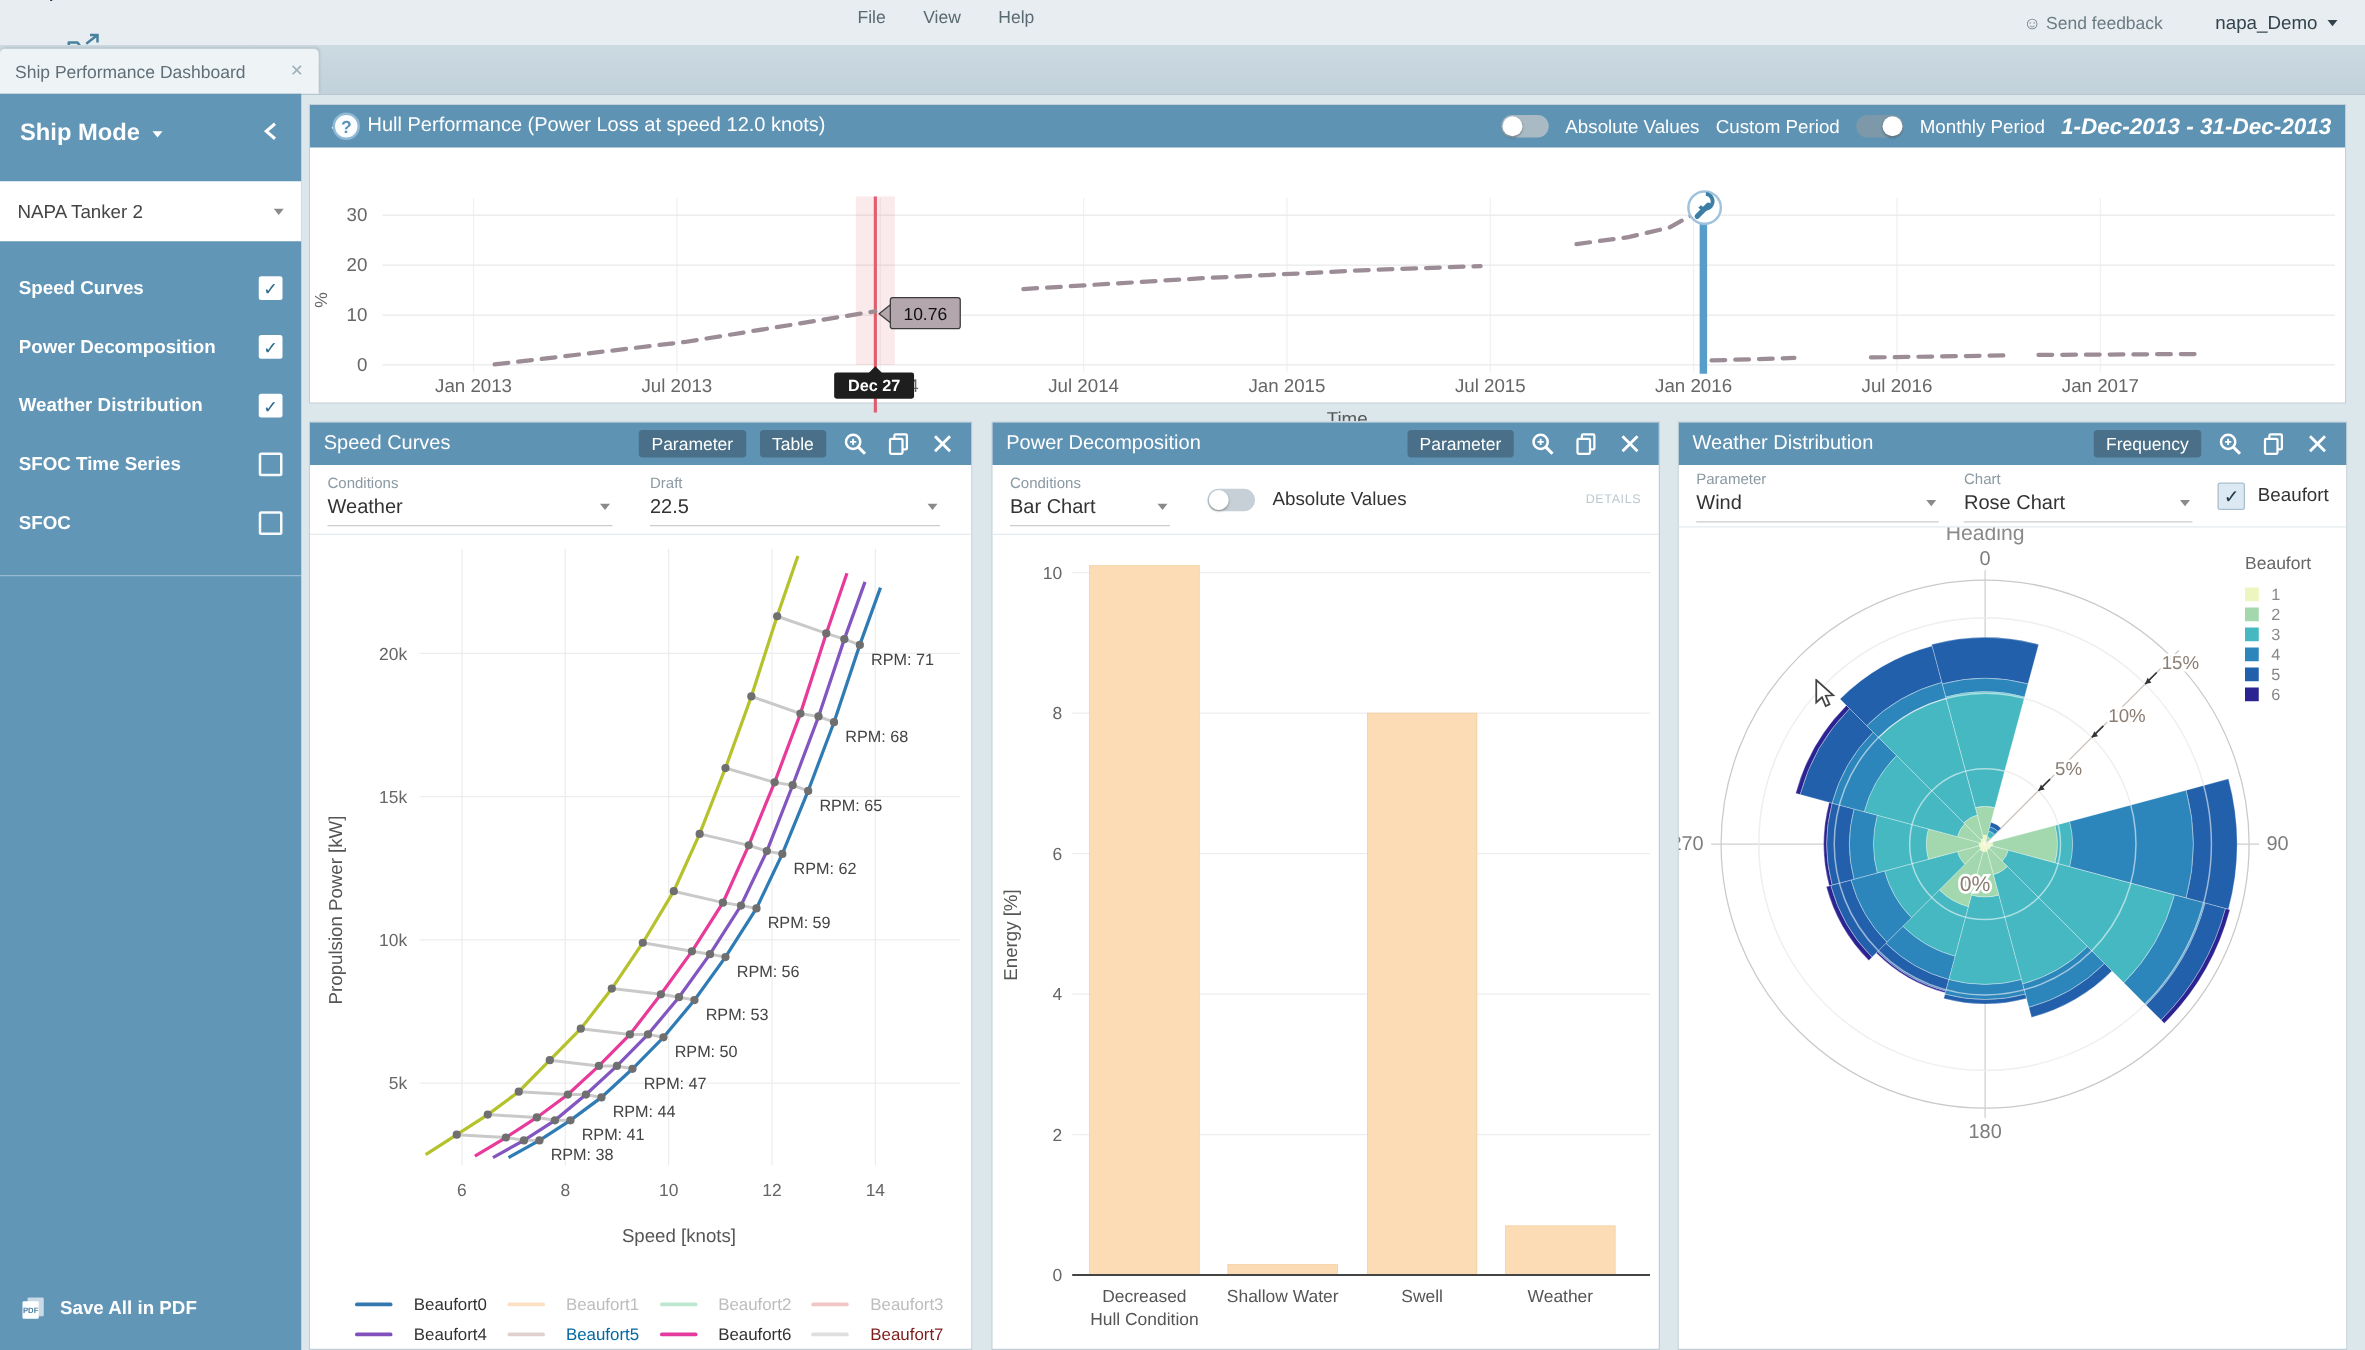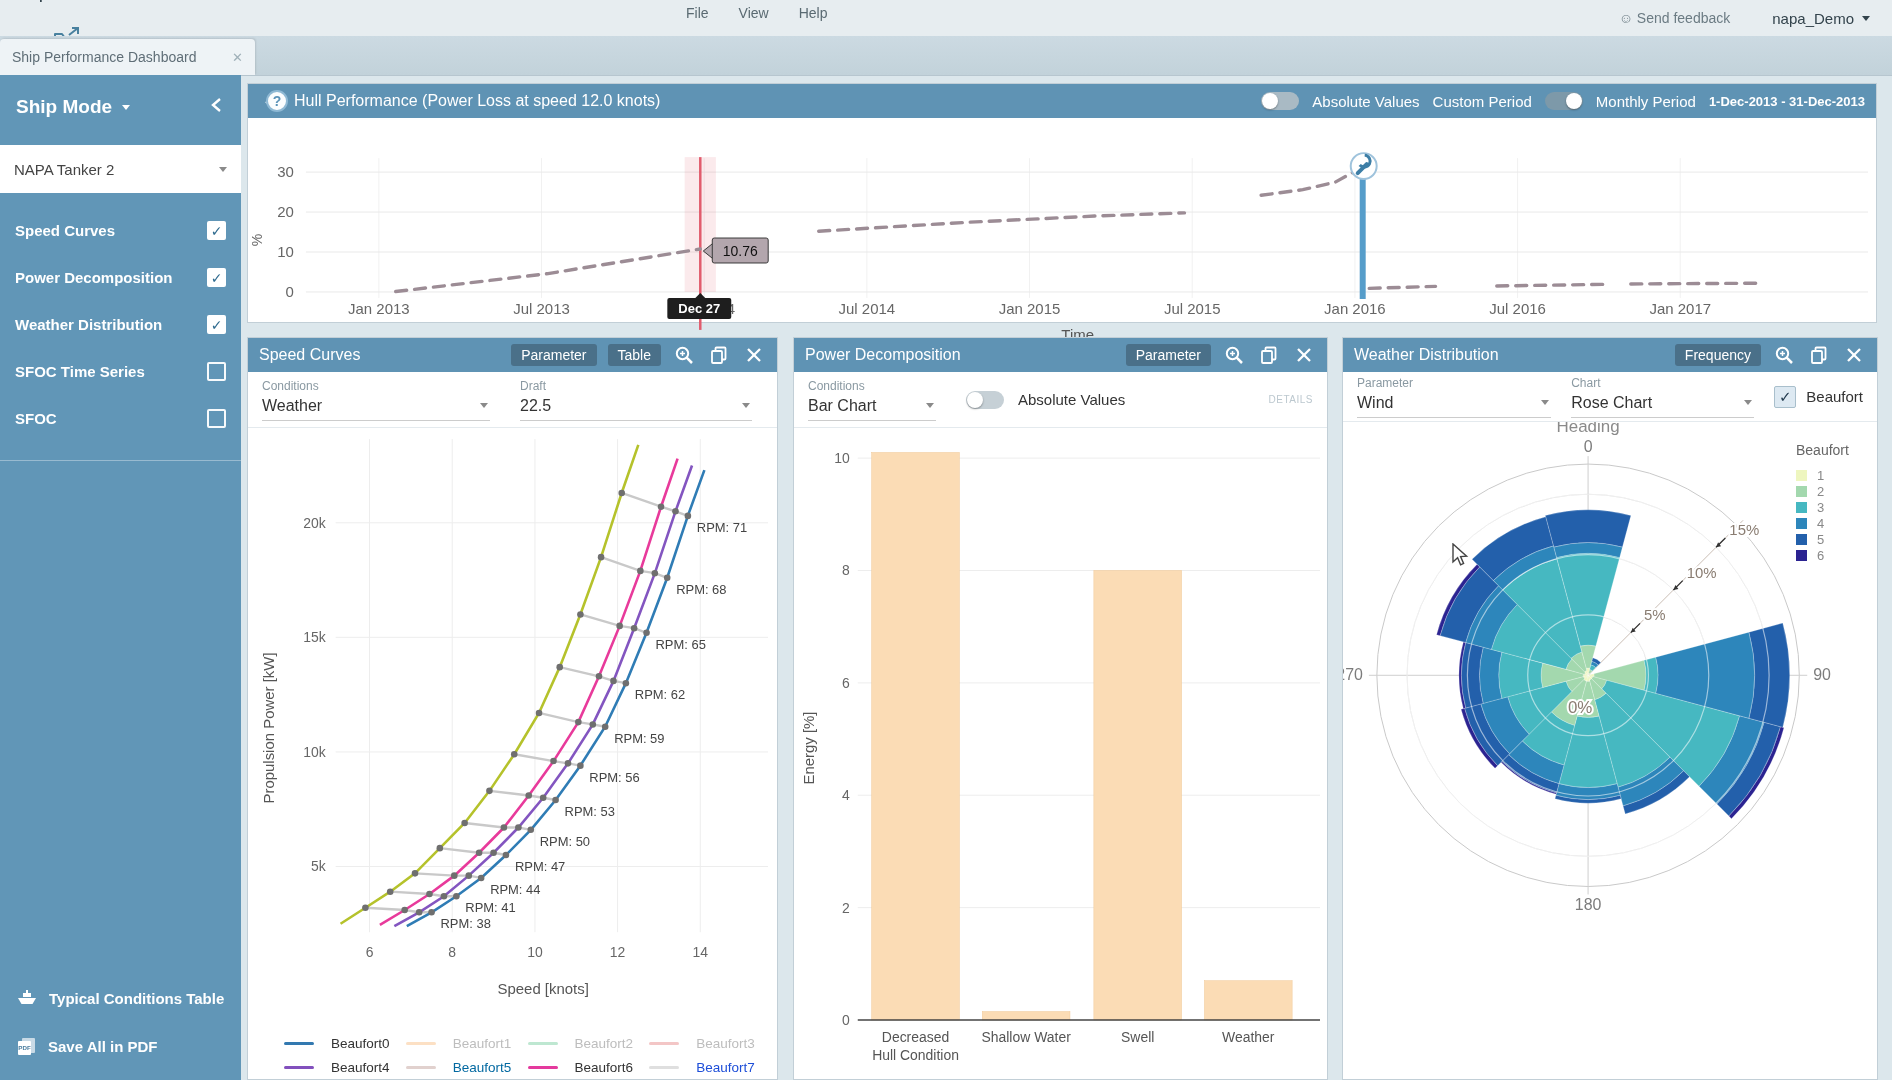--- a/index.html
+++ b/index.html
@@ -46,21 +46,21 @@
   .pill{background:#4a7089;border-radius:3px;padding:3px 10px;font-size:14px;color:#fff;white-space:nowrap;}
   .hicon{width:24px;height:24px;display:flex;align-items:center;justify-content:center;flex:none;}
   .spacer{flex:1;}
   #hull-panel{left:6px;top:8px;width:1630px;height:240px;}
   #speed-panel{left:6px;top:262px;width:531px;height:743px;}
   #power-panel{left:552px;top:262px;width:535px;height:743px;}
   #weather-panel{left:1101px;top:262px;width:536px;height:743px;}
   .pbody{position:relative;}
 
   .hull-ctrl{margin-left:auto;display:flex;align-items:center;gap:13px;font-size:15px;}
-  .period{font-weight:bold;font-size:13px;white-space:nowrap;}
+  .period{font-weight:bold;font-size:18px;white-space:nowrap;font-style:italic;}
 
   .tgl{width:38px;height:18px;border-radius:9px;background:#a9bac4;position:relative;flex:none;}
   .tgl .knob{width:16px;height:16px;border-radius:50%;background:#fff;position:absolute;top:1px;left:1px;box-shadow:0 1px 2px rgba(0,0,0,0.35);}
   .tgl.on{background:#7d99a9;}
   .tgl.on .knob{left:21px;}
   .tgl.light{background:#c6d0d6;}
 
   .cond{height:56px;border-bottom:1px solid #e4eaee;display:flex;align-items:center;padding:0 14px;gap:30px;box-sizing:border-box;}
   .cond.short{height:50px;gap:20px;}
   .fld{display:flex;flex-direction:column;}
@@ -167,28 +167,20 @@
         <span>SFOC Time Series</span>
         <span class="sb-cb"></span>
       </div>
       <div class="sb-item">
         <span>SFOC</span>
         <span class="sb-cb"></span>
       </div>
       <div class="sb-divider"></div>
     </div>
     <div class="sb-footer">
-      <div class="sb-foot-item">
-        <svg width="22" height="18" viewBox="0 0 22 18">
-          <path d="M2 9 h18 l-3.5 6 h-11 z" fill="#fff"></path>
-          <rect x="7" y="4" width="8" height="4" fill="#fff"></rect>
-          <rect x="10" y="1" width="2" height="3" fill="#fff"></rect>
-        </svg>
-        <span>Typical Conditions Table</span>
-      </div>
       <div class="sb-foot-item">
         <svg width="21" height="21" viewBox="0 0 21 21">
           <rect x="6" y="2" width="13" height="15" rx="1" fill="#fff" opacity="0.65"></rect>
           <rect x="2" y="5" width="13" height="14" rx="1" fill="#fff"></rect>
           <text x="8.5" y="14" font-size="6.2" fill="#4b7ea0" text-anchor="middle" font-weight="bold">PDF</text>
         </svg>
         <span>Save All in PDF</span>
       </div>
     </div>
   </div>
@@ -434,21 +426,21 @@
           <div class="lg-item">
             <span class="lg-sw" style="background: rgb(196, 164, 157); opacity: 0.5;"></span>
             <span style="color: #0369a1;">Beaufort5</span>
           </div>
           <div class="lg-item">
             <span class="lg-sw" style="background: rgb(228, 58, 157);"></span>
             <span>Beaufort6</span>
           </div>
           <div class="lg-item">
             <span class="lg-sw" style="background: rgb(192, 192, 192); opacity: 0.5;"></span>
-            <span style="color: #1d4ed8;">Beaufort7</span>
+            <span style="color: #7f1d1d;">Beaufort7</span>
           </div>
         </div>
     </div>
 
     <div class="panel" id="power-panel">
       <div class="phead">
         <span class="ptitle">Power Decomposition</span>
         <span class="spacer"></span>
         <span class="pill">Parameter</span>
         <span class="hicon">

